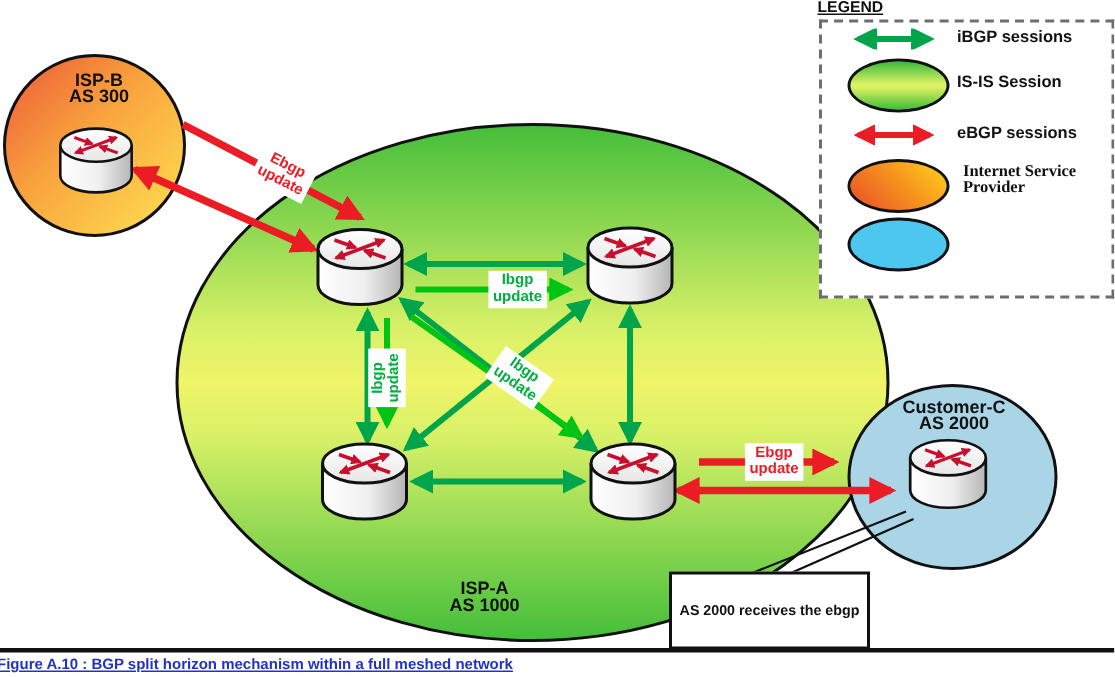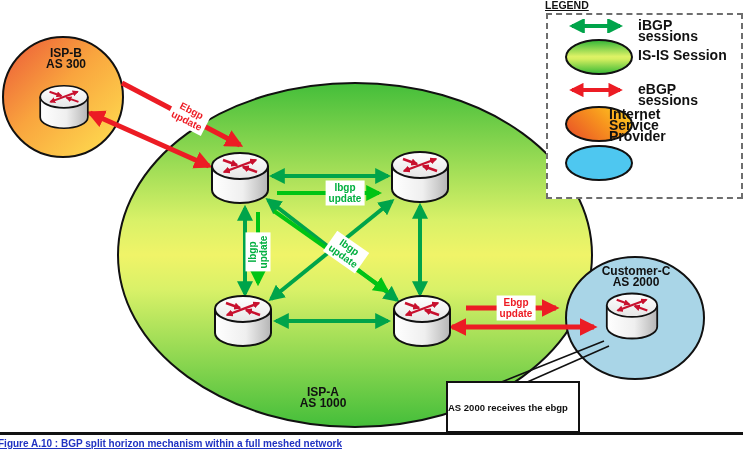--- a/index.html
+++ b/index.html
@@ -15,28 +15,28 @@
        padding:2px 3px;white-space:nowrap;}
   .tag.green{color:#00AF3F;}
   .tag.red{color:#ED1C24;}
   .ctr{transform:translate(-50%,-50%);}
   .rot27{transform:translate(-50%,-50%) rotate(27deg);}
   .rot35{transform:translate(-50%,-50%) rotate(35deg);}
   .rotm90{transform:translate(-50%,-50%) rotate(-90deg);}
   
   .legend-box{left:546px;top:13px;width:193px;height:182px;border:2px dashed #6e6e6e;background:#fff;}
   .legend-title{left:545px;top:-1px;font-size:10.5px;font-weight:bold;color:#111;text-decoration:underline;}
-  .legend-label{font-size:14px;font-weight:bold;color:#111;line-height:11px;width:90px;}
+  .legend-label{font-size:11px;font-weight:bold;color:#111;line-height:11px;width:90px;}
   .ellipse-icon{width:64px;height:32px;border:2px solid #111;border-radius:50%;}
   .isis-grad{background:linear-gradient(180deg,#3CB93A 0%,#DDF266 48%,#D6EF60 56%,#3FBC38 100%);}
   .orange-grad{background:linear-gradient(45deg,#E84C28 0%,#F7941E 55%,#FFD41F 100%);}
   .blue-fill{background:#4EC7F0;}
   
   .callout{left:446px;top:381px;width:130px;height:48px;border:2.5px solid #111;background:#fff;
-           display:flex;align-items:center;text-align:center;
+           display:flex;align-items:center;justify-content:center;text-align:center;
            font-size:9.5px;font-weight:bold;color:#111;line-height:13px;}
   
   .rule{left:0;top:432px;width:743px;height:3px;background:#111;}
   .caption{left:-2px;top:438px;font-size:10px;font-weight:bold;color:#2133C2;
            text-decoration:underline;white-space:nowrap;}
 </style>
 </head>
 <body>
 
 <div class="stage">
@@ -170,21 +170,21 @@
 
   <div class="abs ellipse-icon isis-grad" style="left:565px;top:39px;"></div>
   <div class="abs legend-label" style="left:638px;top:50px;">IS-IS Session</div>
 
   <svg class="abs" style="left:564px;top:83px;" width="64" height="14">
     <line x1="8" y1="7" x2="56" y2="7" stroke="#EC1C24" stroke-width="4" marker-start="url(#mR)" marker-end="url(#mR)"></line>
   </svg>
   <div class="abs legend-label" style="left:638px;top:84px;">eBGP  sessions</div>
 
   <div class="abs ellipse-icon orange-grad" style="left:565px;top:106px;"></div>
-  <div class="abs legend-label" style="left:609px;top:109px;">Internet Service Provider</div>
+  <div class="abs legend-label" style="left:642px;top:109px;font-family:Liberation Serif, serif;">Internet Service Provider</div>
 
   <div class="abs ellipse-icon blue-fill" style="left:565px;top:145px;"></div>
 
   <div class="abs callout">
     <div>
       <div>AS 2000 receives the ebgp</div>
     </div>
   </div>
 
   <div class="abs rule"></div>

